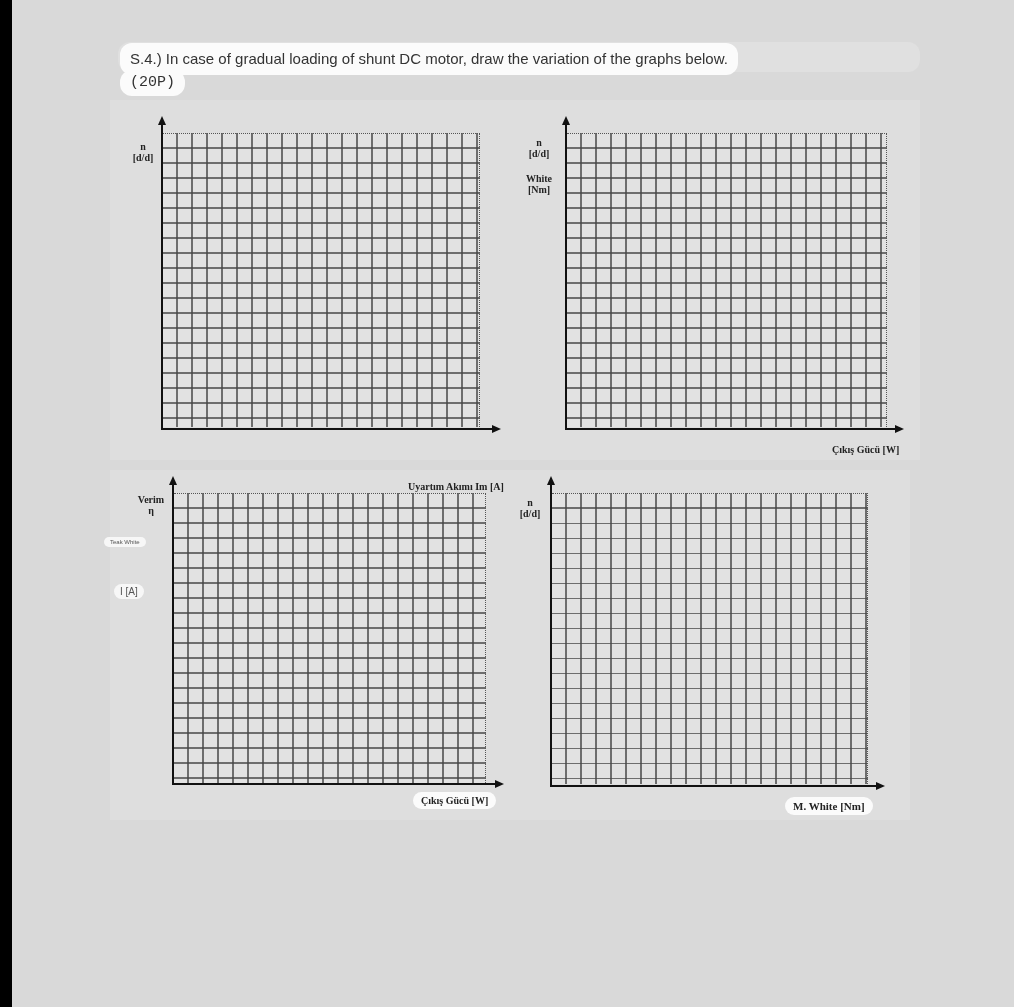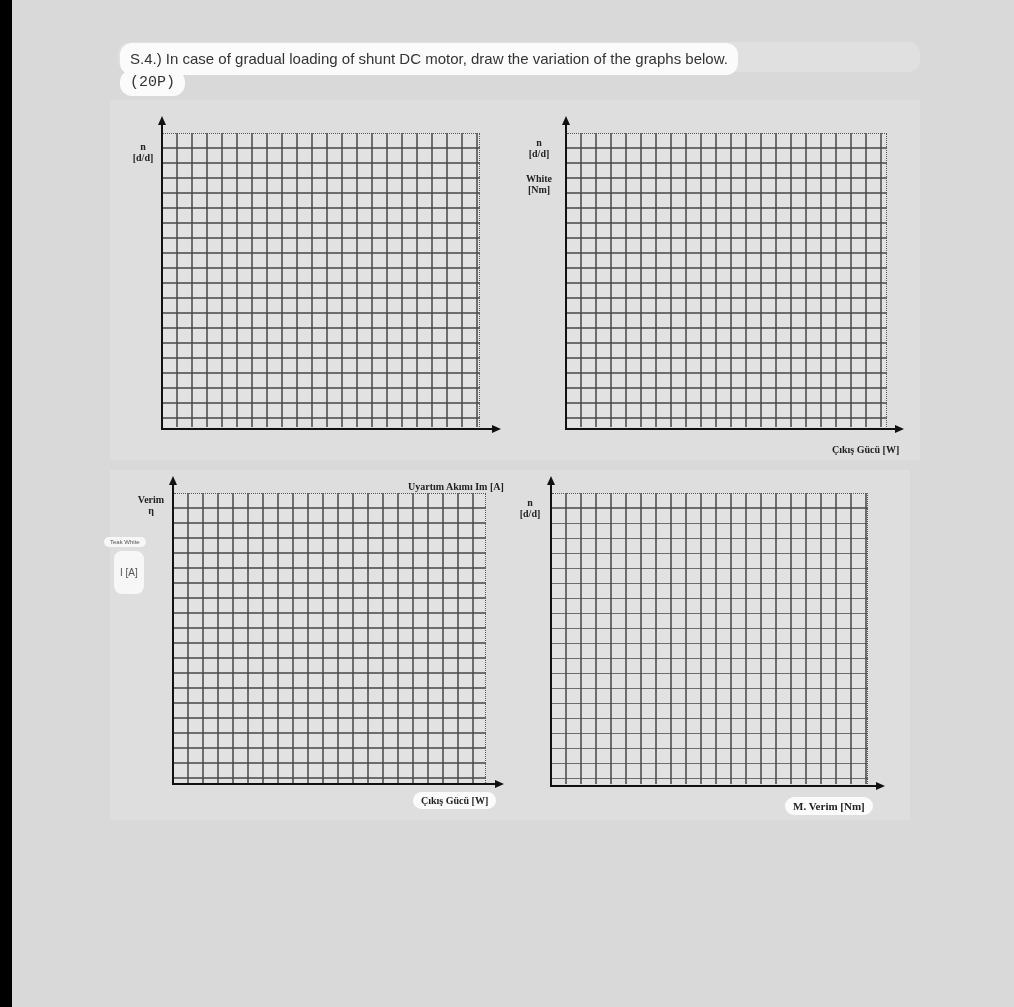--- a/index.html
+++ b/index.html
@@ -113,28 +113,28 @@
   <div class="grid" style="left:174px; top:493px; width:311px; height:289px;"></div>
   <div class="y-axis" style="left:172px; top:483px; height:302px;"></div>
   <div class="arrow-up" style="left:169px; top:476px;"></div>
   <div class="x-axis" style="left:172px; top:783px; width:325px;"></div>
   <div class="arrow-right" style="left:495px; top:780px;"></div>
   <div class="lbl" style="left:134px; top:494px; width:34px;">
     <div>Verim</div>
     <div>η</div>
   </div>
   <div class="note-pill" style="left:104px; top:537px; font-size:6px; padding:2px 6px;">Teak White</div>
-  <div class="note-pill" style="left:114px; top:551px; font-size:10px; padding:16px 6px;">I [A]</div>
+  <div class="note-pill" style="left:114px; top:584px; font-size:10px; padding:2px 6px;">I [A]</div>
   <div class="lbl-pill" style="left:413px; top:792px;">Çıkış Gücü [W]</div>
 </div>
 
 <div class="graph">
   <div class="grid" style="left:552px; top:493px; width:315px; height:290px;"></div>
   <div class="y-axis" style="left:550px; top:483px; height:304px;"></div>
   <div class="arrow-up" style="left:547px; top:476px;"></div>
   <div class="x-axis" style="left:550px; top:785px; width:328px;"></div>
   <div class="arrow-right" style="left:876px; top:782px;"></div>
   <div class="lbl" style="left:513px; top:497px; width:34px;">
     <div>n</div>
     <div>[d/d]</div>
   </div>
-  <div class="lbl-pill" style="left:785px; top:797px; font-size:11px;">M. Verim [Nm]</div>
+  <div class="lbl-pill" style="left:785px; top:797px; font-size:11px;">M. White [Nm]</div>
 </div>
 
 </body></html>

